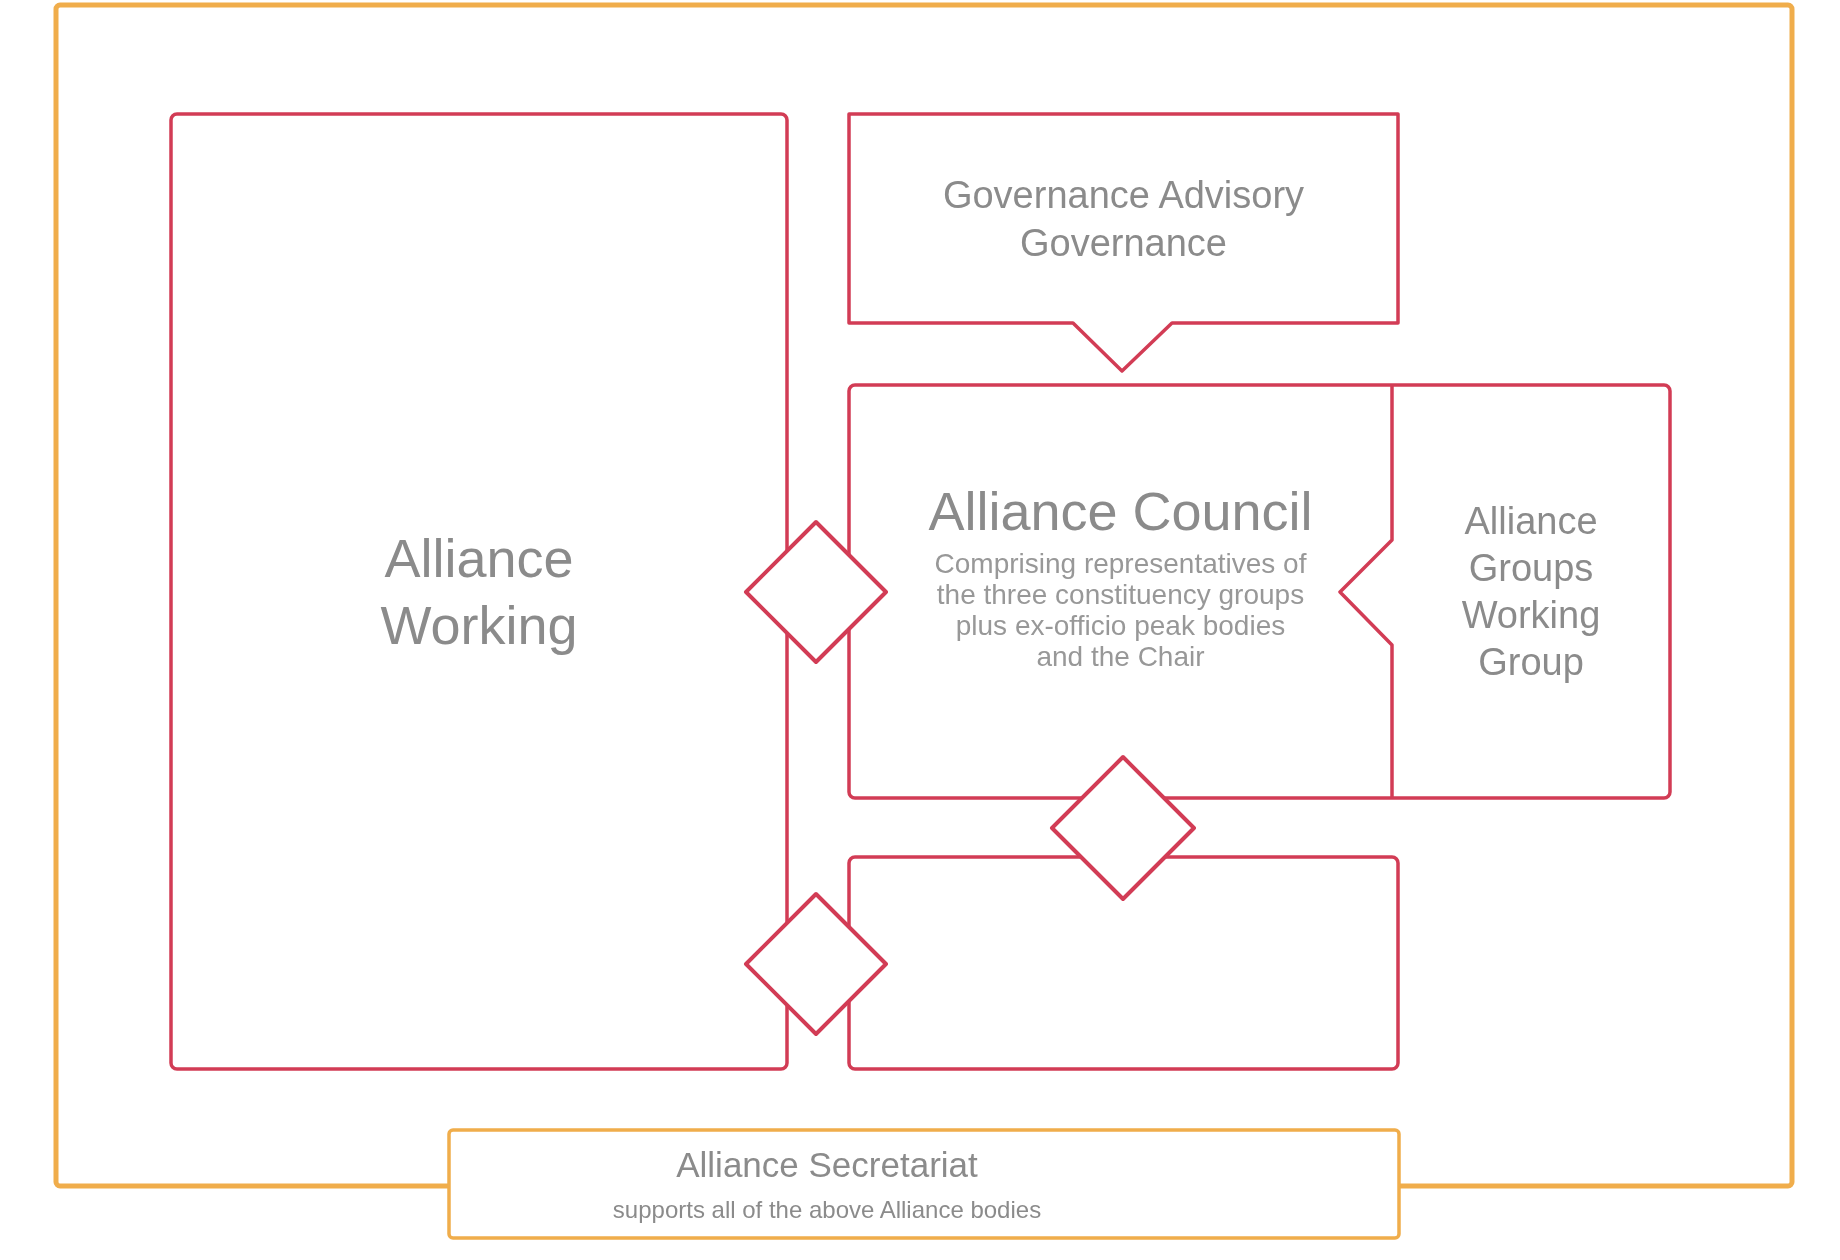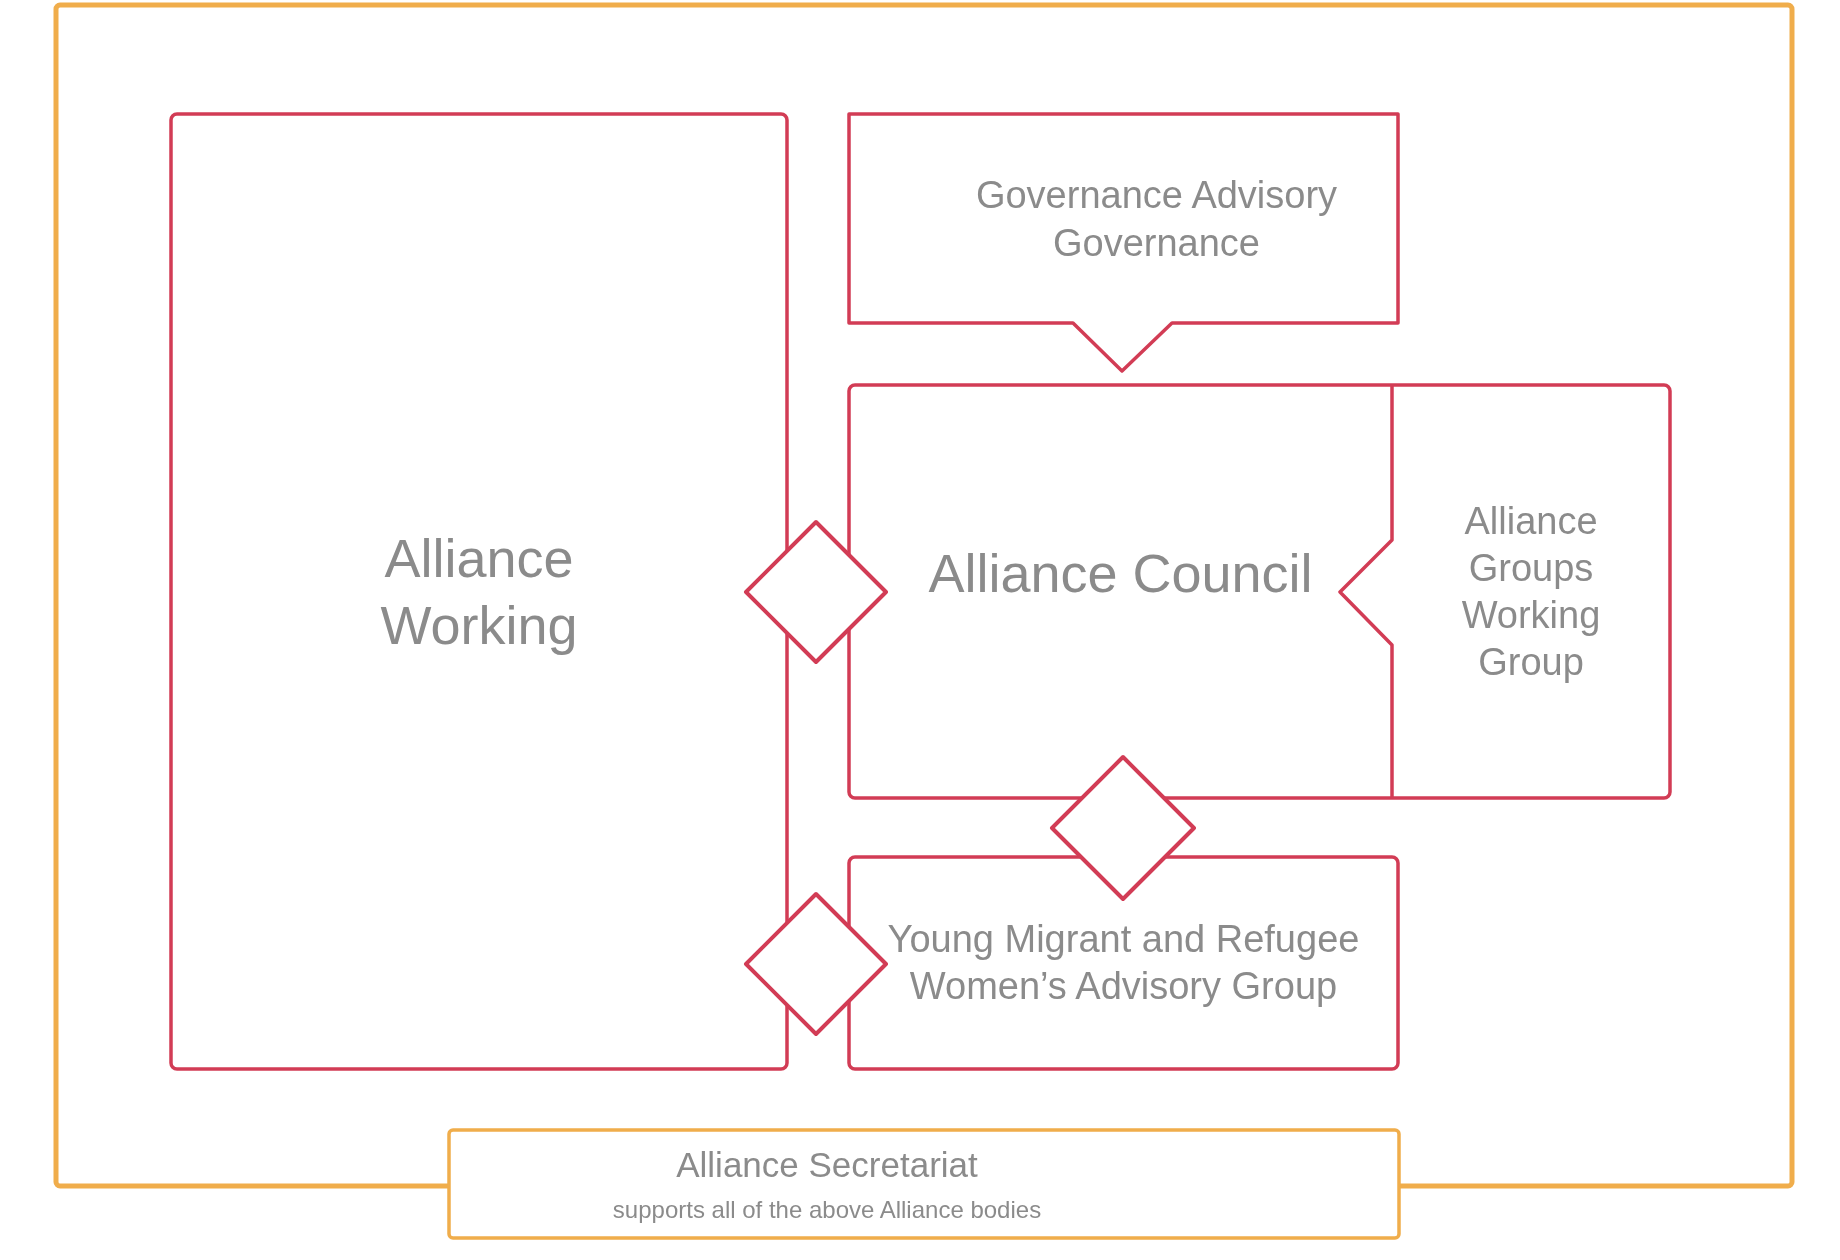--- a/index.html
+++ b/index.html
@@ -29,21 +29,21 @@
   .label{
     position:absolute;
     display:flex;flex-direction:column;
     align-items:center;justify-content:center;
     text-align:center;
     color:var(--label-gray);
     box-sizing:border-box;
     pointer-events:none;
   }
   #members-label{left:171px;top:114px;width:616px;height:955px;font-size:54px;line-height:67px;}
-  #governance-label{left:882px;top:114px;width:549px;height:209px;font-size:38px;line-height:48px;}
+  #governance-label{left:849px;top:114px;width:549px;height:209px;font-size:38px;line-height:48px;}
   #council-label{left:849px;top:385px;width:543px;height:413px;padding-bottom:30px;}
   .council-title{font-size:54px;line-height:58px;margin-bottom:8px;}
   .council-body{font-size:28px;line-height:31px;color:var(--body-gray);}
   #wg-label{left:1392px;top:385px;width:278px;height:413px;font-size:38px;line-height:47px;}
   #ym-label{left:849px;top:857px;width:549px;height:212px;font-size:38px;line-height:47px;}
   #secretariat-label{left:449px;top:1130px;width:756px;height:108px;}
   .secr-title{font-size:35px;line-height:42px;}
   .secr-sub{font-size:24px;line-height:30px;margin-top:9px;}
 </style>
 </head>
@@ -77,32 +77,34 @@
     <div>Working</div>
   </div>
 
   <div class="label" id="governance-label">
     <div>Governance Advisory</div>
     <div>Governance</div>
   </div>
 
   <div class="label" id="council-label">
     <div class="council-title">Alliance Council</div>
+    <div class="council-body">
+      <div>Comprising representatives of</div>
+      <div>the three constituency groups</div>
+      <div>plus ex-officio peak bodies</div>
+      <div>and the Chair</div>
+    </div>
   </div>
 
   <div class="label" id="wg-label">
     <div>Alliance</div>
     <div>Groups</div>
     <div>Working</div>
     <div>Group</div>
   </div>
 
-  <div class="label" id="ym-label">
-    <div>Young Migrant and Refugee</div>
-    <div>Women’s Advisory Group</div>
-  </div>
 
   <div class="label" id="secretariat-label">
     <div class="secr-title">Alliance Secretariat</div>
     <div class="secr-sub">supports all of the above Alliance bodies</div>
   </div>
 
 </div>
 
 </body></html>

